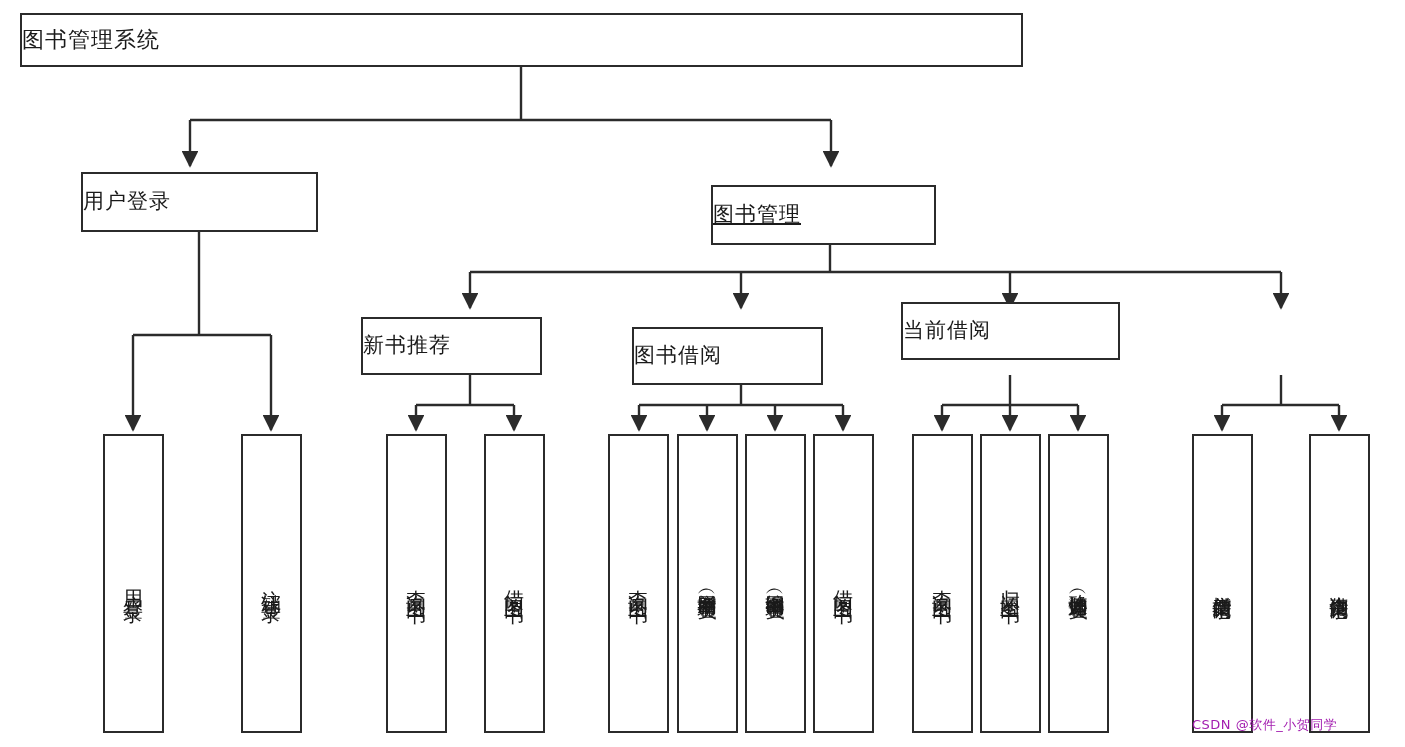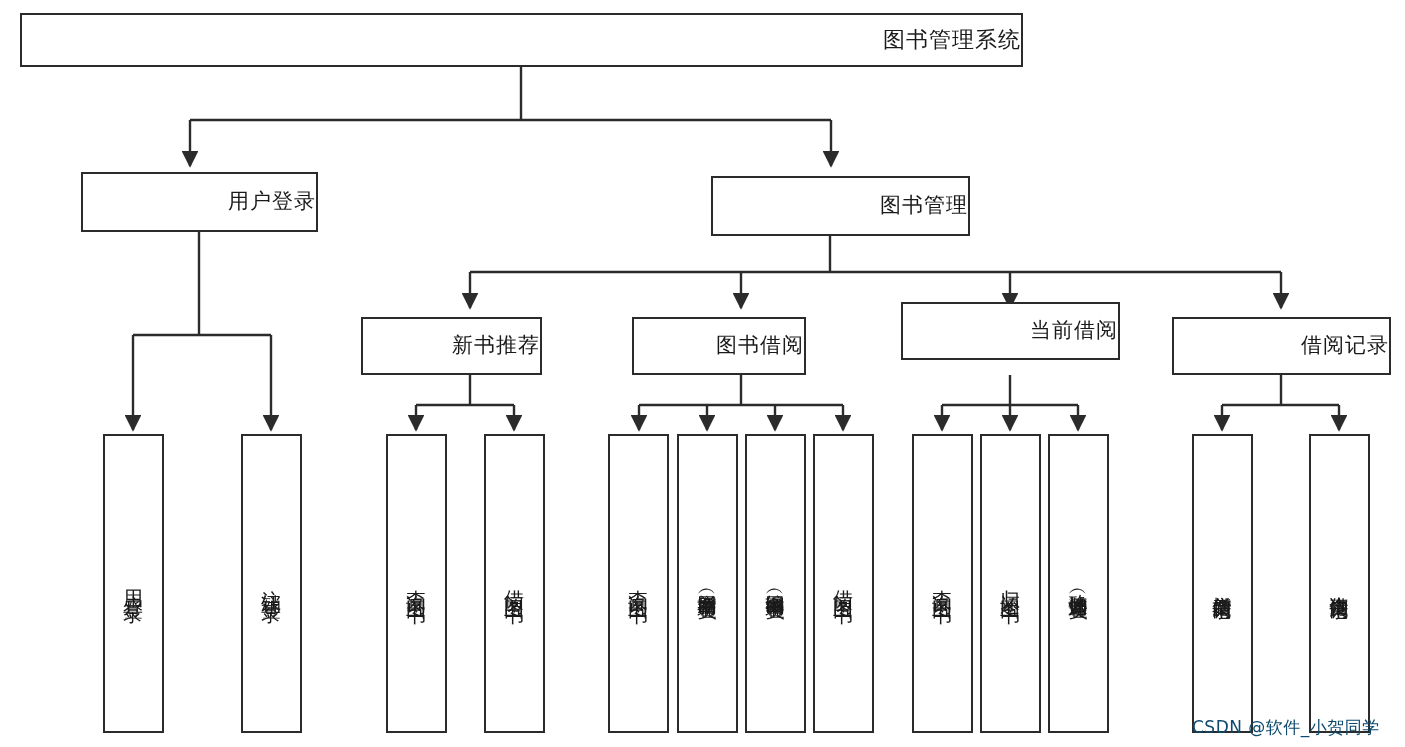--- a/index.html
+++ b/index.html
@@ -26,21 +26,21 @@
     height: 747px;
     pointer-events: none;
   }
   .node {
     position: absolute;
     box-sizing: border-box;
     border: 2px solid #2b2b2b;
     background: #ffffff;
     display: flex;
     align-items: center;
-    justify-content: flex-end;
+    justify-content: flex-start;
     color: #1a1a1a;
     text-align: center;
   }
   
   .node.h {
     font-size: 21px;
     line-height: 1.2;
     letter-spacing: 1px;
   }
   .node.root {
@@ -60,22 +60,22 @@
     line-height: 1.0;
     white-space: nowrap;
     display: block;
   }
   .node.v.tight .vtext {
     letter-spacing: 1px;
     font-size: 19px;
   }
   .watermark {
     position: absolute;
-    font-size: 17px;
-    color: #0c4a6e;
+    font-size: 13px;
+    color: #a21caf;
     white-space: nowrap;
     letter-spacing: 0.5px;
     user-select: none;
   }
 </style>
 </head>
 <body>
 
 <div id="canvas">
 
@@ -132,36 +132,33 @@
     </g>
   </svg>
 
   <div class="node h root" style="left:20px; top:13px; width:1003px; height:54px;">
     <span>图书管理系统</span>
   </div>
 
   <div class="node h" style="left:81px; top:172px; width:237px; height:60px;">
     <span>用户登录</span>
   </div>
-  <div class="node h" style="left:711px; top:176px; width:259px; height:60px;">
+  <div class="node h" style="left:711px; top:185px; width:225px; height:60px;text-decoration:underline;">
     <span>图书管理</span>
   </div>
 
   <div class="node h" style="left:361px; top:317px; width:181px; height:58px;">
     <span>新书推荐</span>
   </div>
-  <div class="node h" style="left:632px; top:317px; width:174px; height:58px;">
+  <div class="node h" style="left:632px; top:327px; width:191px; height:58px;">
     <span>图书借阅</span>
   </div>
   <div class="node h" style="left:901px; top:302px; width:219px; height:58px;">
     <span>当前借阅</span>
   </div>
-  <div class="node h" style="left:1172px; top:317px; width:219px; height:58px;">
-    <span>借阅记录</span>
-  </div>
 
   <div class="node v" style="left:103px; top:434px; width:61px; height:299px;">
     <span class="vtext">用户登录</span>
   </div>
   <div class="node v" style="left:241px; top:434px; width:61px; height:299px;">
     <span class="vtext">注销登录</span>
   </div>
 
   <div class="node v" style="left:386px; top:434px; width:61px; height:299px;">
     <span class="vtext">查询图书</span>

